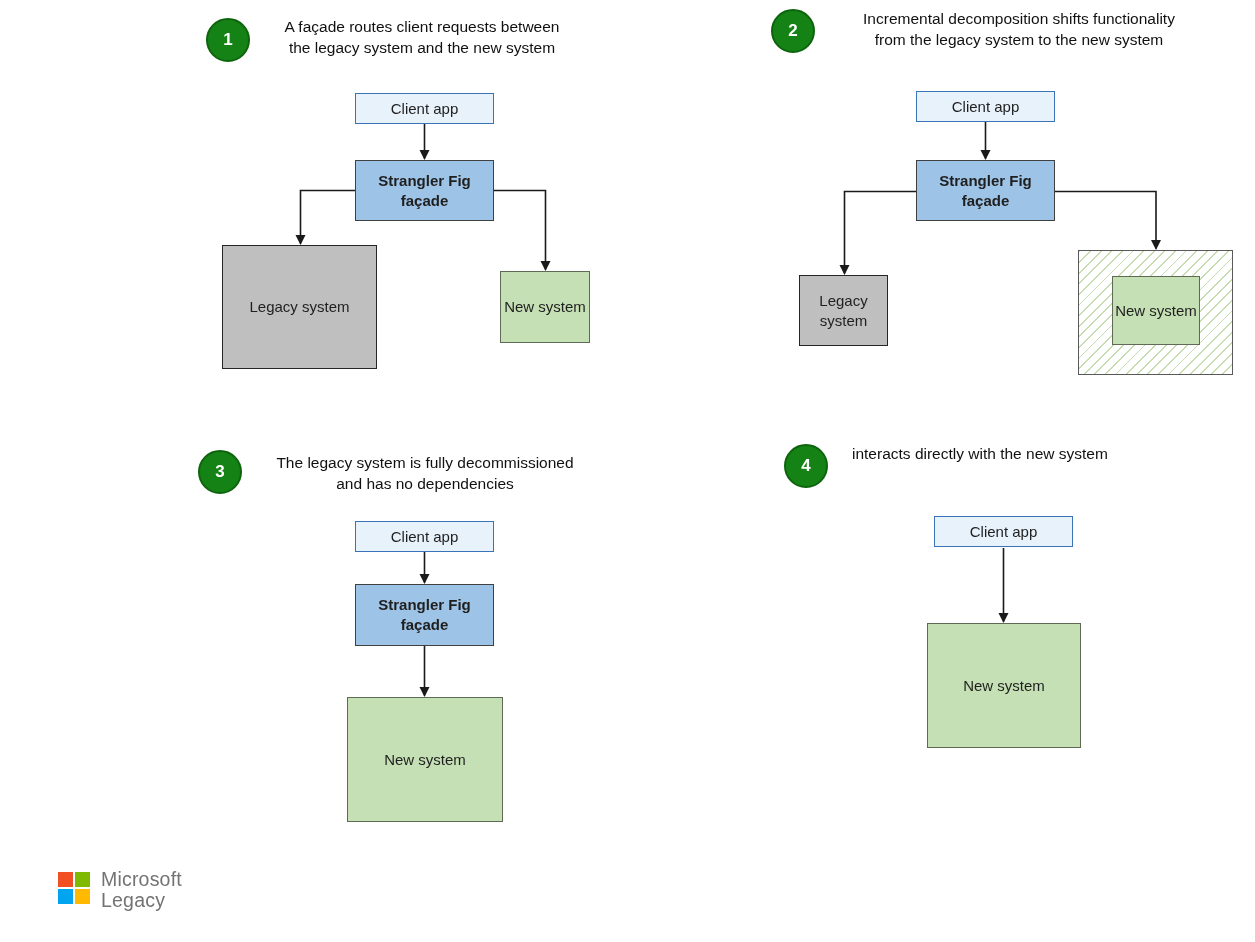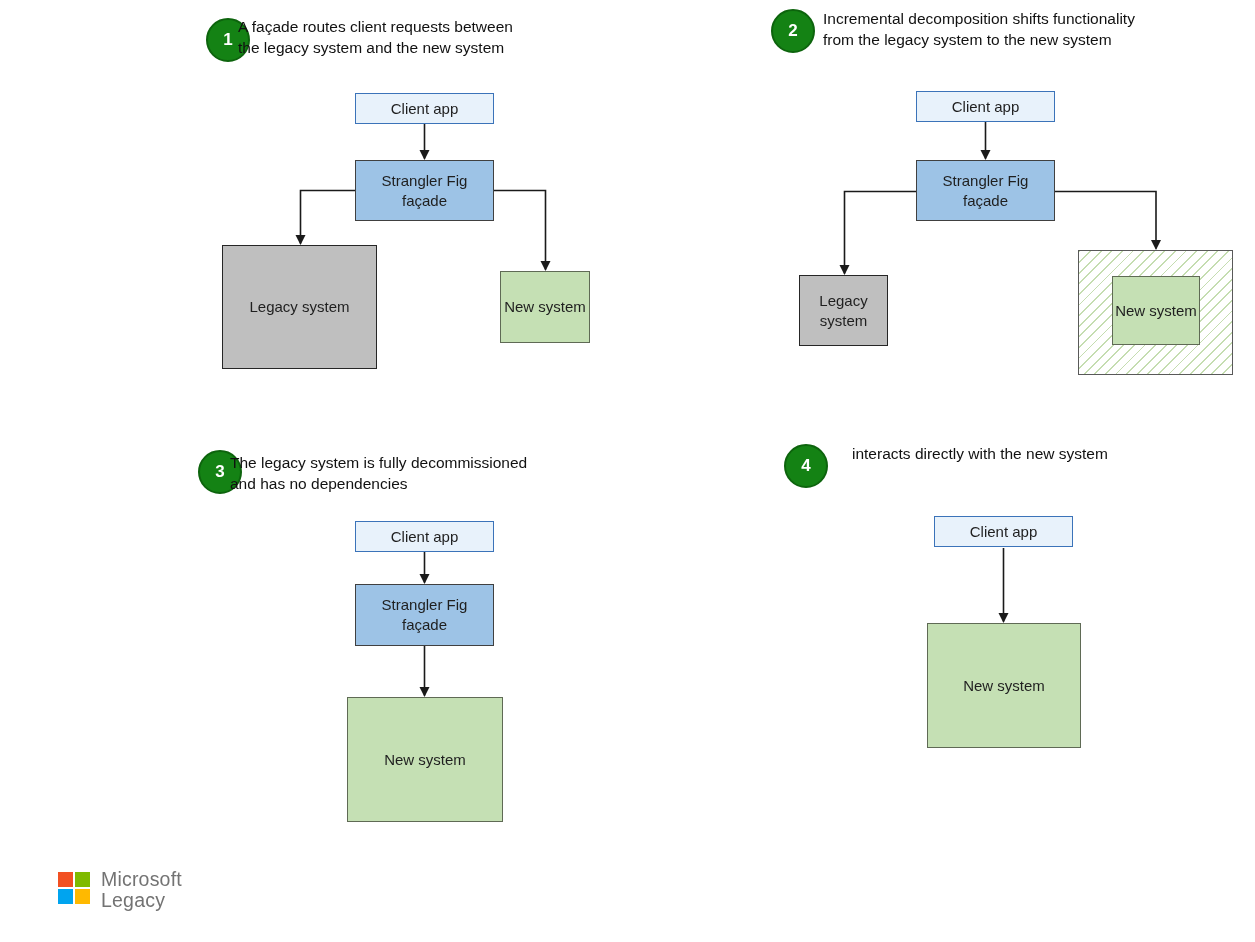--- a/index.html
+++ b/index.html
@@ -30,21 +30,21 @@
     align-items: center;
     justify-content: center;
     text-align: center;
     font-size: 15px;
     line-height: 1.32;
     color: #1f1f1f;
     z-index: 2;
     padding: 2px;
   }
   .client  { background: #e8f2fb; border: 1.4px solid #3b73b9; align-items: center; }
-  .facade  { background: #9dc3e6; border: 1.4px solid #404040; }
+  .facade  { background: #9dc3e6; border: 1.4px solid #404040; font-weight: bold; }
   .legacy  { background: #bfbfbf; border: 1.4px solid #262626; }
   .newsys  { background: #c5e0b4; border: 1.4px solid #5f6a55; }
   .hatched {
     position: absolute;
     box-sizing: border-box;
     border: 1.4px solid #595959;
     background-color: #ffffff;
     background-image: repeating-linear-gradient(135deg,
       rgba(149,193,112,0.55) 0px, rgba(149,193,112,0.55) 1.3px,
       transparent 1.3px, transparent 7.5px);
@@ -65,21 +65,21 @@
     font-weight: bold;
     z-index: 3;
   }
   .caption {
     position: absolute;
     font-size: 15.5px;
     line-height: 21px;
     color: #111111;
     z-index: 3;
   }
-  .caption.centered { }
+  .caption.centered { text-align: center; }
   .caption span { display: block; }
   .logo { position: absolute; left: 58px; top: 869px; display: flex; z-index: 3; justify-content: flex-end; }
   .logo-grid {
     width: 32px; height: 32px;
     margin-top: 3px;
     display: grid;
     grid-template-columns: 15px 15px;
     grid-template-rows: 15px 15px;
     gap: 2px;
   }

